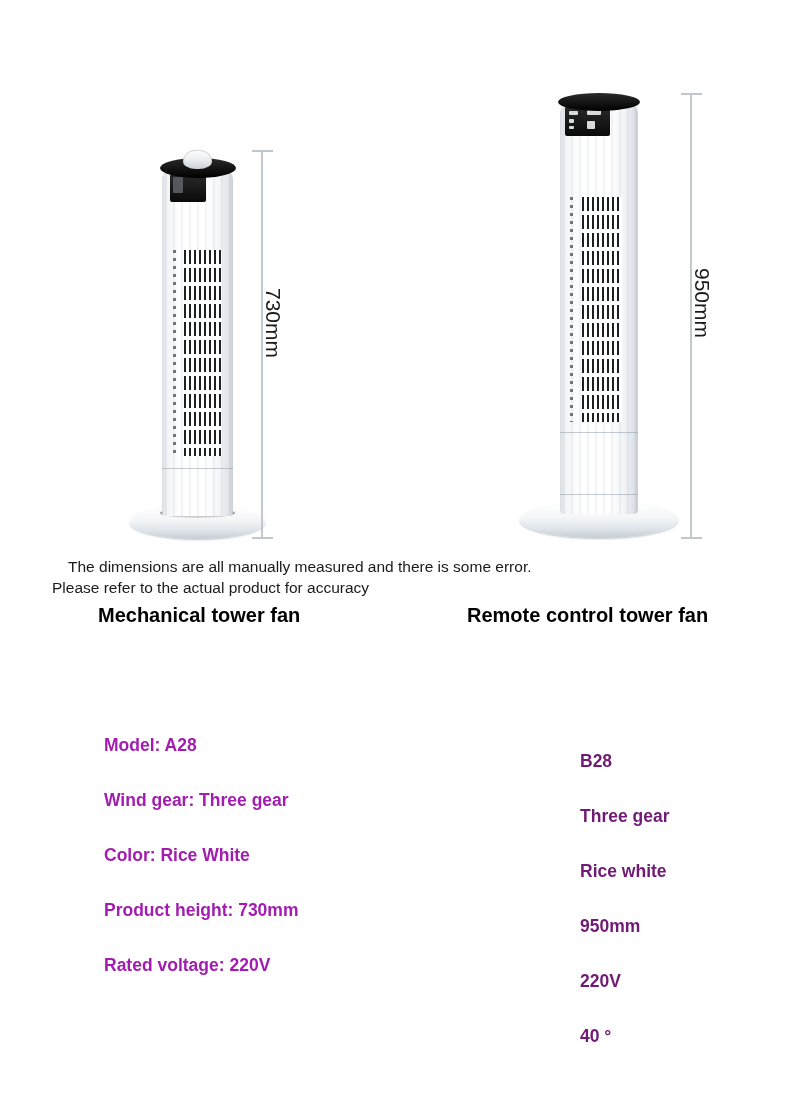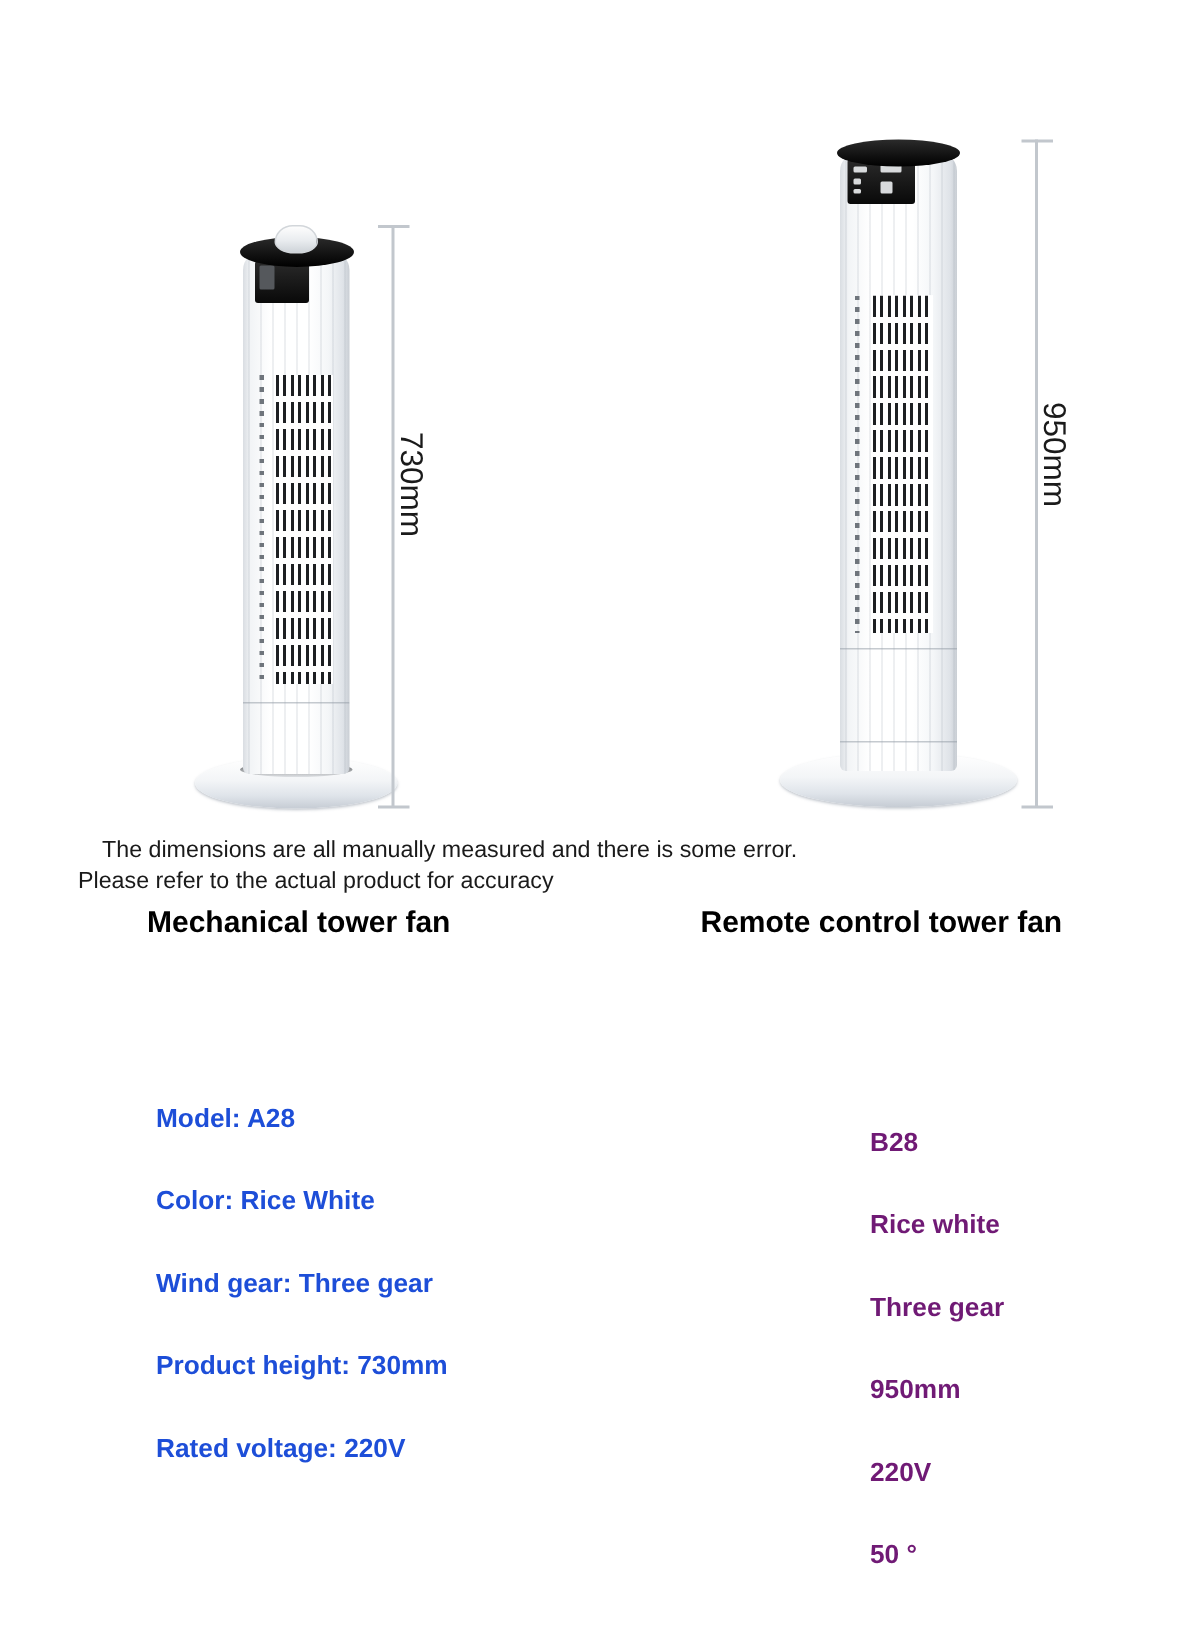--- a/index.html
+++ b/index.html
@@ -169,21 +169,21 @@
   .spec-row {
     position: relative;
     height: 55px;
   }
   .spec-left {
     position: absolute;
     left: 104px;
     top: 0;
     font-size: 17.5px;
     font-weight: bold;
-    color: #1d4ed8;
+    color: #a21caf;
     white-space: nowrap;
   }
   .spec-right {
     position: absolute;
     left: 580px;
     top: 0;
     font-size: 17.5px;
     font-weight: bold;
     color: #701a75;
     white-space: nowrap;
@@ -268,36 +268,36 @@
 <div class="product-title" style="left:467px; top:604px;">Remote control tower fan</div>
 
 <div class="spec-table">
 
   <div class="spec-row">
     <div class="spec-left">Model: A28</div>
     <div class="spec-right">B28</div>
   </div>
 
   <div class="spec-row">
+    <div class="spec-left">Wind gear: Three gear</div>
+    <div class="spec-right">Three gear</div>
+  </div>
+
+  <div class="spec-row">
     <div class="spec-left">Color: Rice White</div>
     <div class="spec-right">Rice white</div>
   </div>
 
   <div class="spec-row">
-    <div class="spec-left">Wind gear: Three gear</div>
-    <div class="spec-right">Three gear</div>
-  </div>
-
-  <div class="spec-row">
     <div class="spec-left">Product height: 730mm</div>
     <div class="spec-right">950mm</div>
   </div>
 
   <div class="spec-row">
     <div class="spec-left">Rated voltage: 220V</div>
     <div class="spec-right">220V</div>
   </div>
 
   <div class="spec-row">
-    <div class="spec-right">50 °</div>
+    <div class="spec-right">40 °</div>
   </div>
 
 </div>
 
 </body></html>

